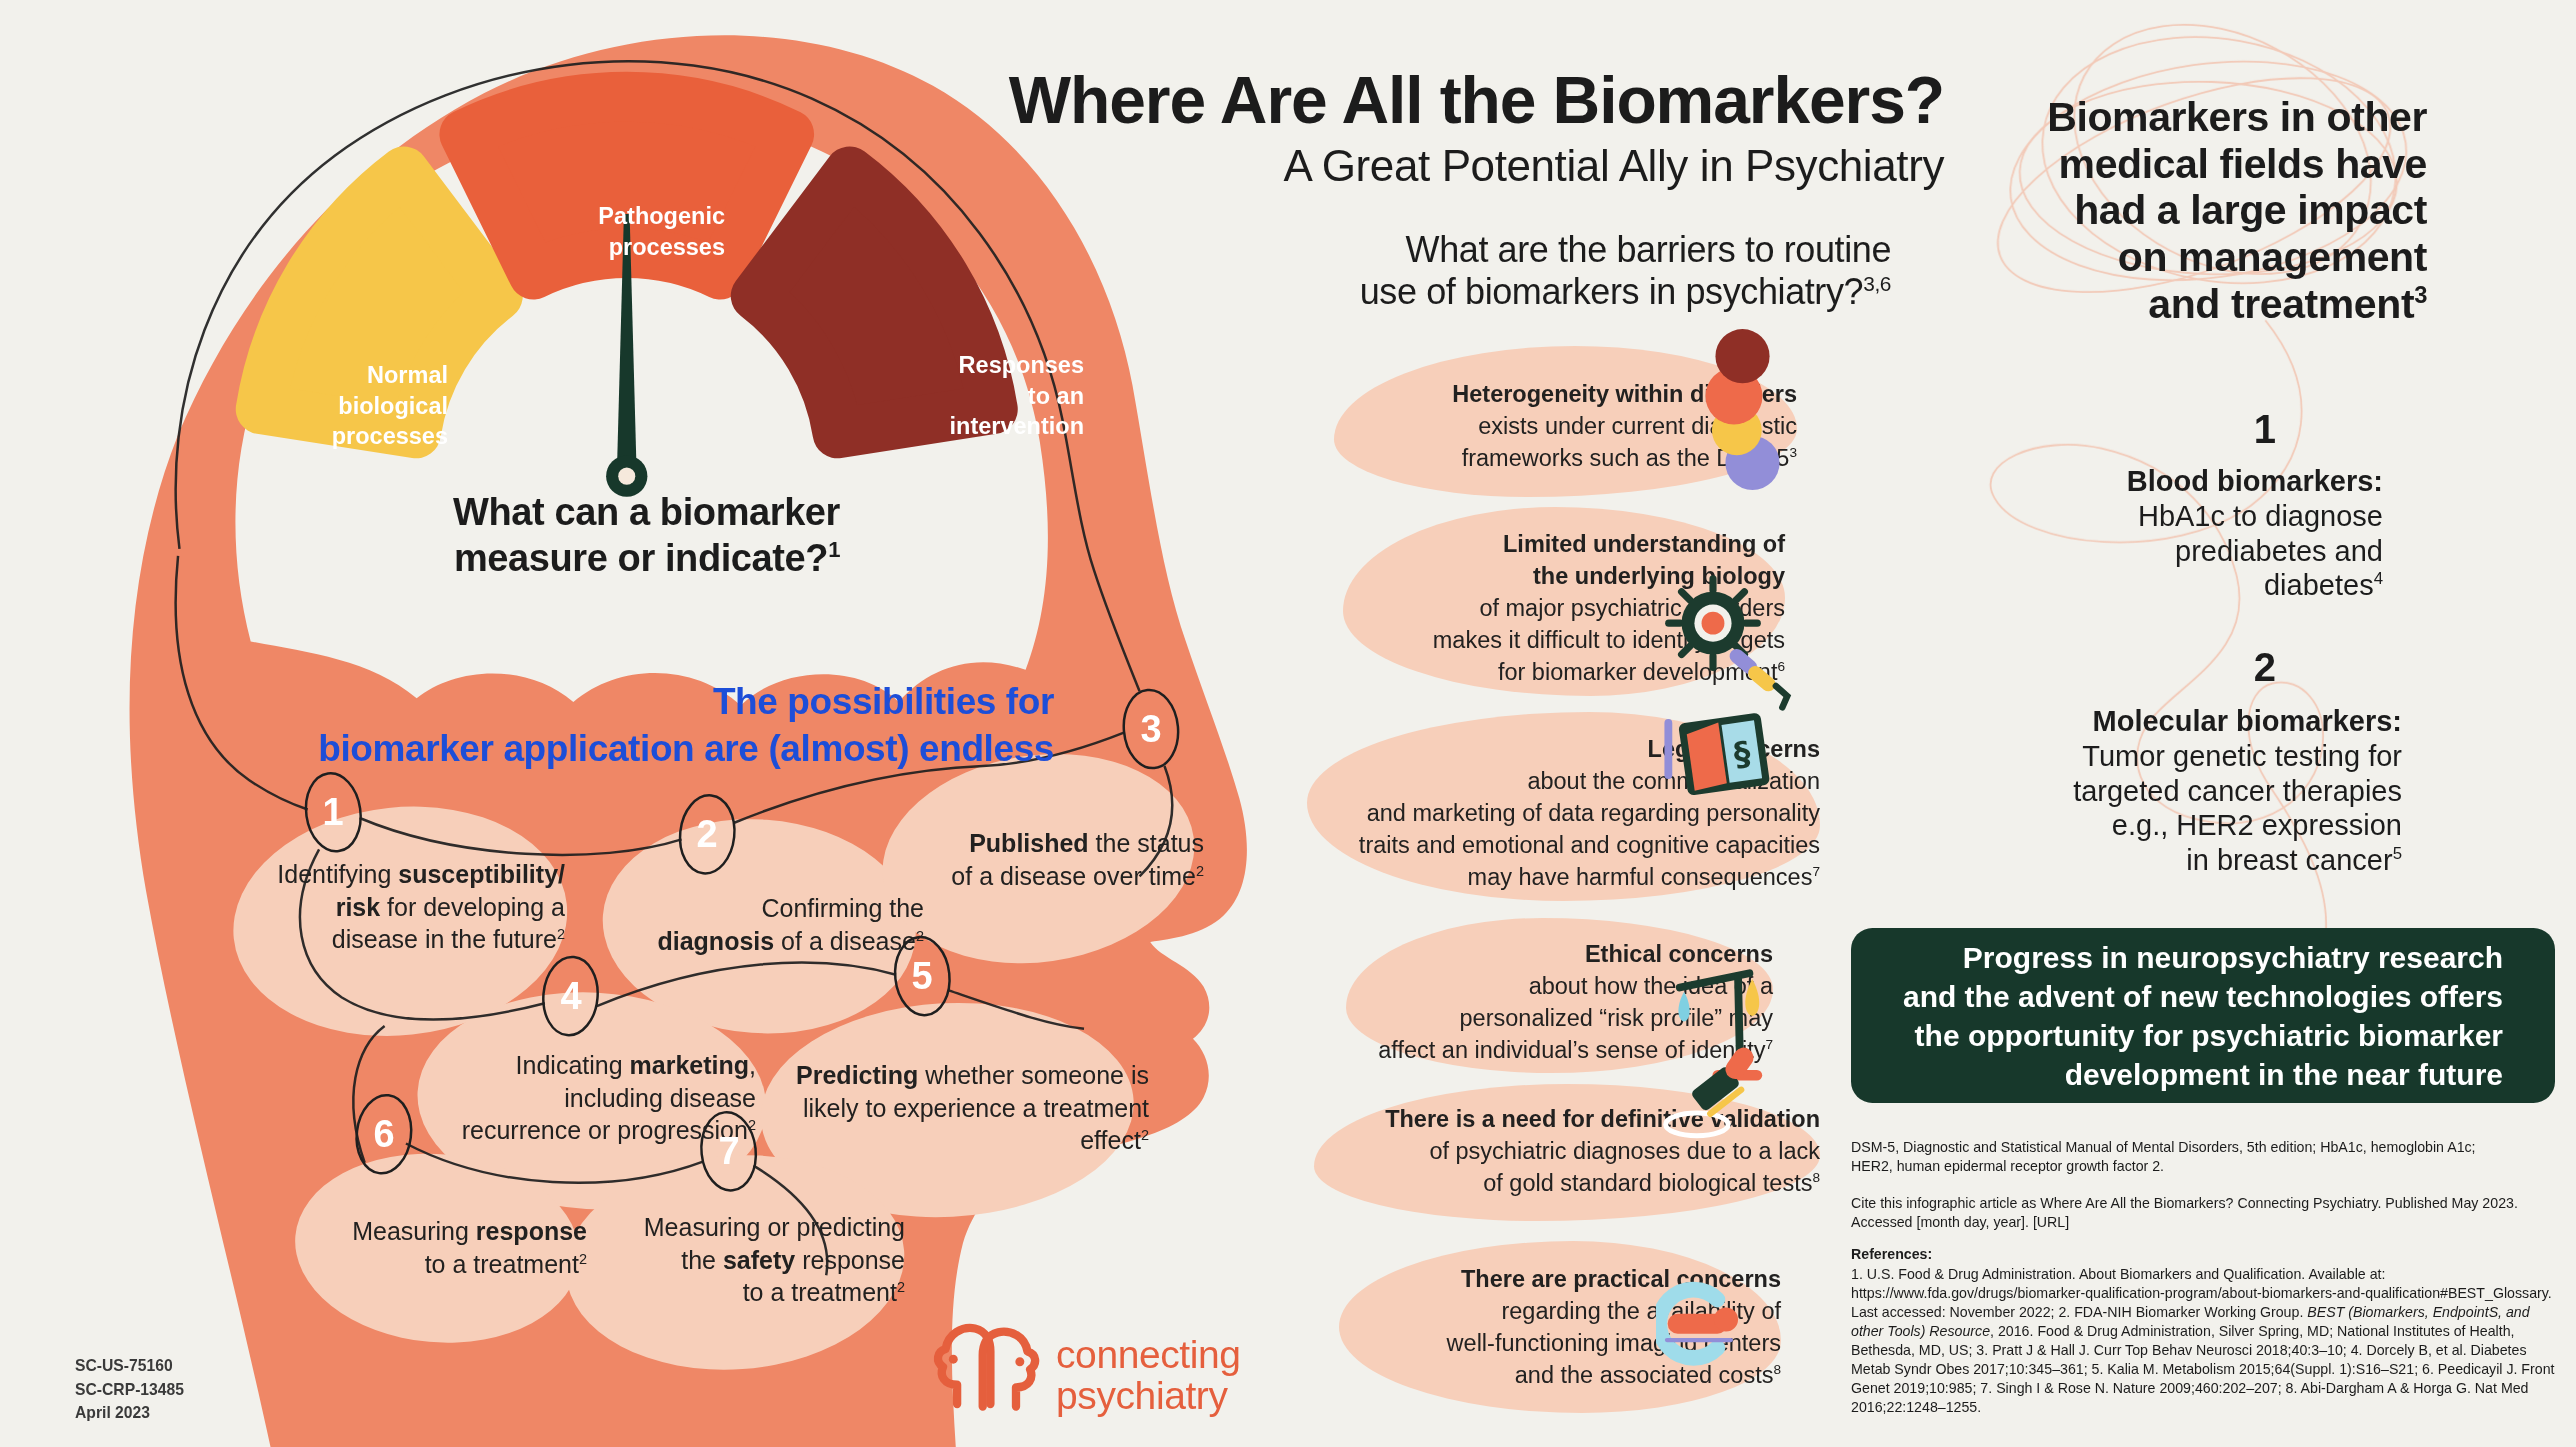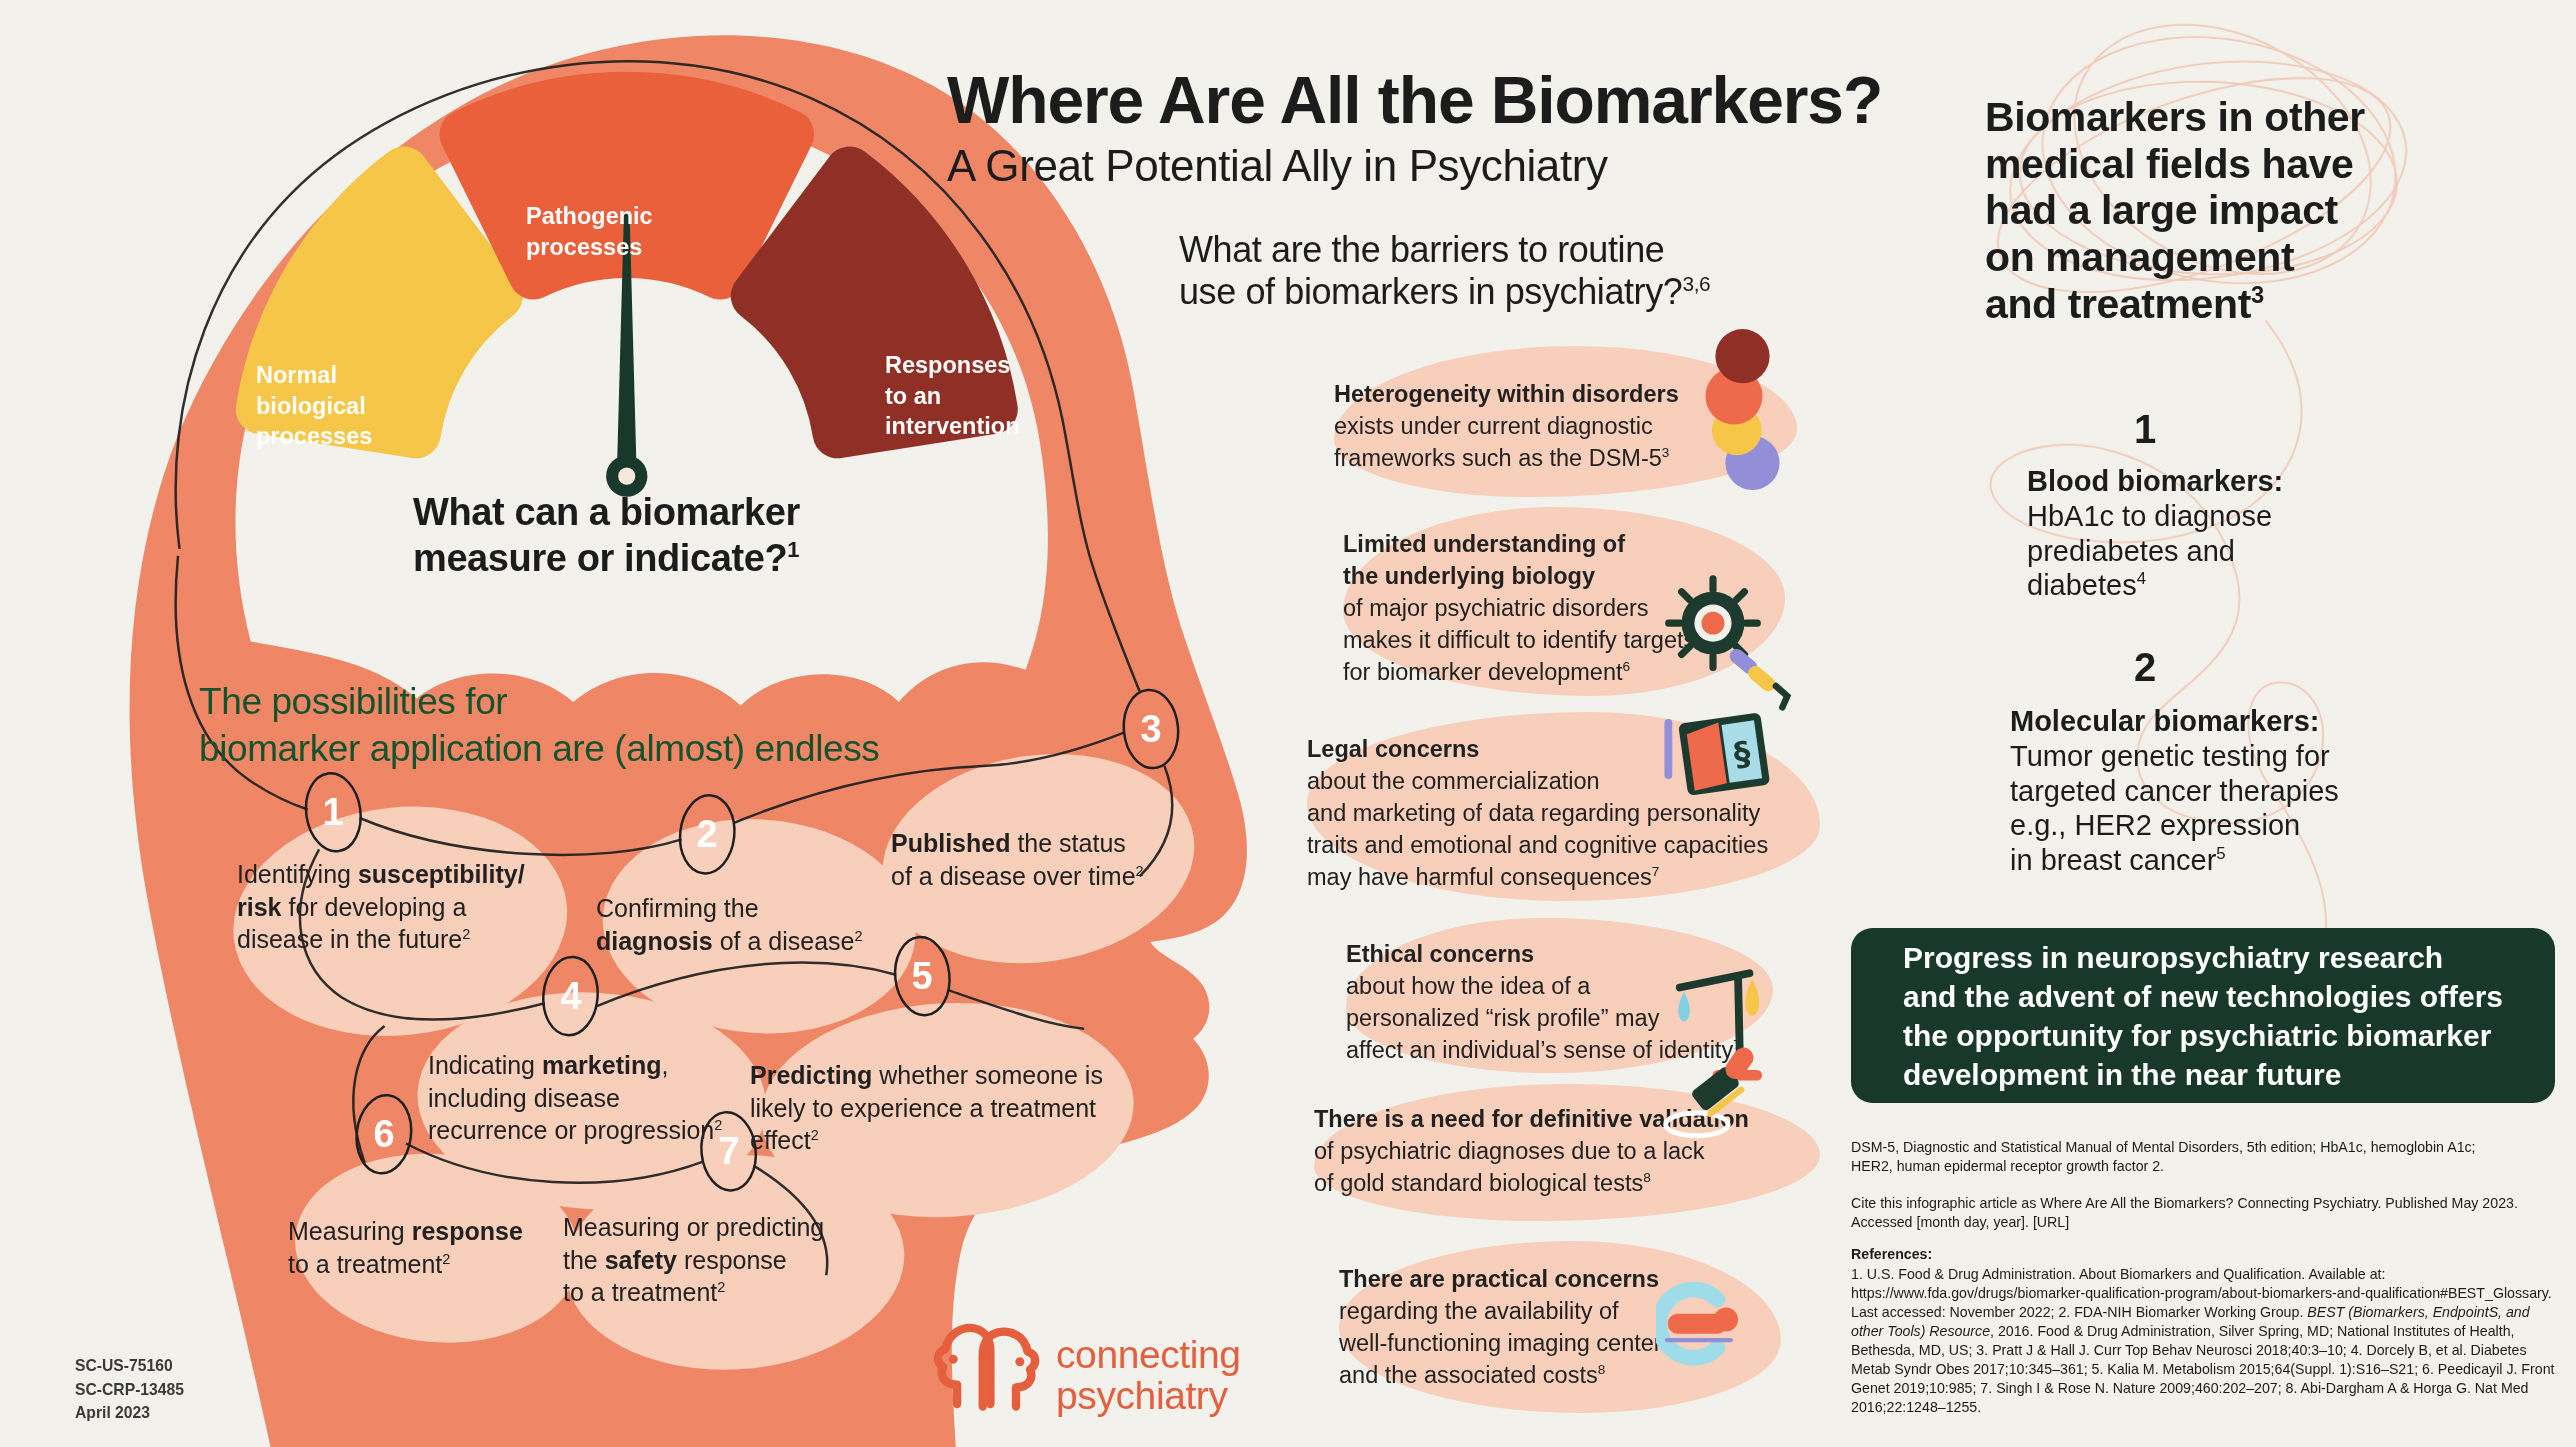--- a/index.html
+++ b/index.html
@@ -3,32 +3,32 @@
 <meta charset="utf-8">
 <style>
   html,body{margin:0;padding:0;background:#d8d6d0;}
   #canvas{
     position:relative;width:2576px;height:1448px;overflow:hidden;
     background:#F2F1EC;
     font-family:"Liberation Sans", sans-serif;
     color:#1C1C1C;
   }
   .abs{position:absolute;}
-  .ctr{text-align:left;}
+  .ctr{text-align:right;}
   .pre{white-space:pre-line;}
   .b{font-weight:700;}
   .i{font-style:italic;}
   sup{font-size:58%;line-height:0;vertical-align:super;}
   .main-title{font-size:66px;font-weight:700;letter-spacing:-1.1px;line-height:1.05;}
   .subtitle{font-size:44px;font-weight:400;letter-spacing:-0.4px;}
   .barriers-title{font-size:36px;font-weight:400;letter-spacing:-0.4px;line-height:1.18;}
   .right-heading{font-size:41px;font-weight:700;letter-spacing:-0.4px;line-height:1.14;}
   .gauge-question{font-size:38px;font-weight:700;line-height:1.22;letter-spacing:-0.4px;}
   .gauge-label{font-size:23.5px;font-weight:600;color:#ffffff;line-height:1.3;}
-  .poss-heading{font-size:37px;font-weight:400;color:#14532d;line-height:1.28;letter-spacing:-0.4px;}
+  .poss-heading{font-size:37px;font-weight:700;color:#1d4ed8;line-height:1.28;letter-spacing:-0.4px;}
   .item-text{font-size:25px;line-height:1.3;color:#222120;}
   .bubble{position:absolute;background:#F7CFBA;}
   .bubble-text{font-size:23.5px;line-height:1.36;color:#222120;}
   .num-badge{font-size:38px;font-weight:700;color:#ffffff;width:64px;height:64px;line-height:64px;text-align:center;}
   .right-num{font-size:40px;font-weight:700;color:#1C1C1C;}
   .right-item-text{font-size:29px;line-height:1.2;}
   .callout{background:#17382B;border-radius:21.4px;color:#ffffff;font-size:30px;font-weight:700;line-height:1.3;}
   .fine{font-size:14.2px;line-height:1.34;color:#1C1C1C;}
   .codes{font-size:15.7px;line-height:1.5;color:#3A3A3A;font-weight:bold;}
   .logo-text{font-size:39px;font-weight:400;color:#E55F3D;line-height:1.06;letter-spacing:-0.4px;}

